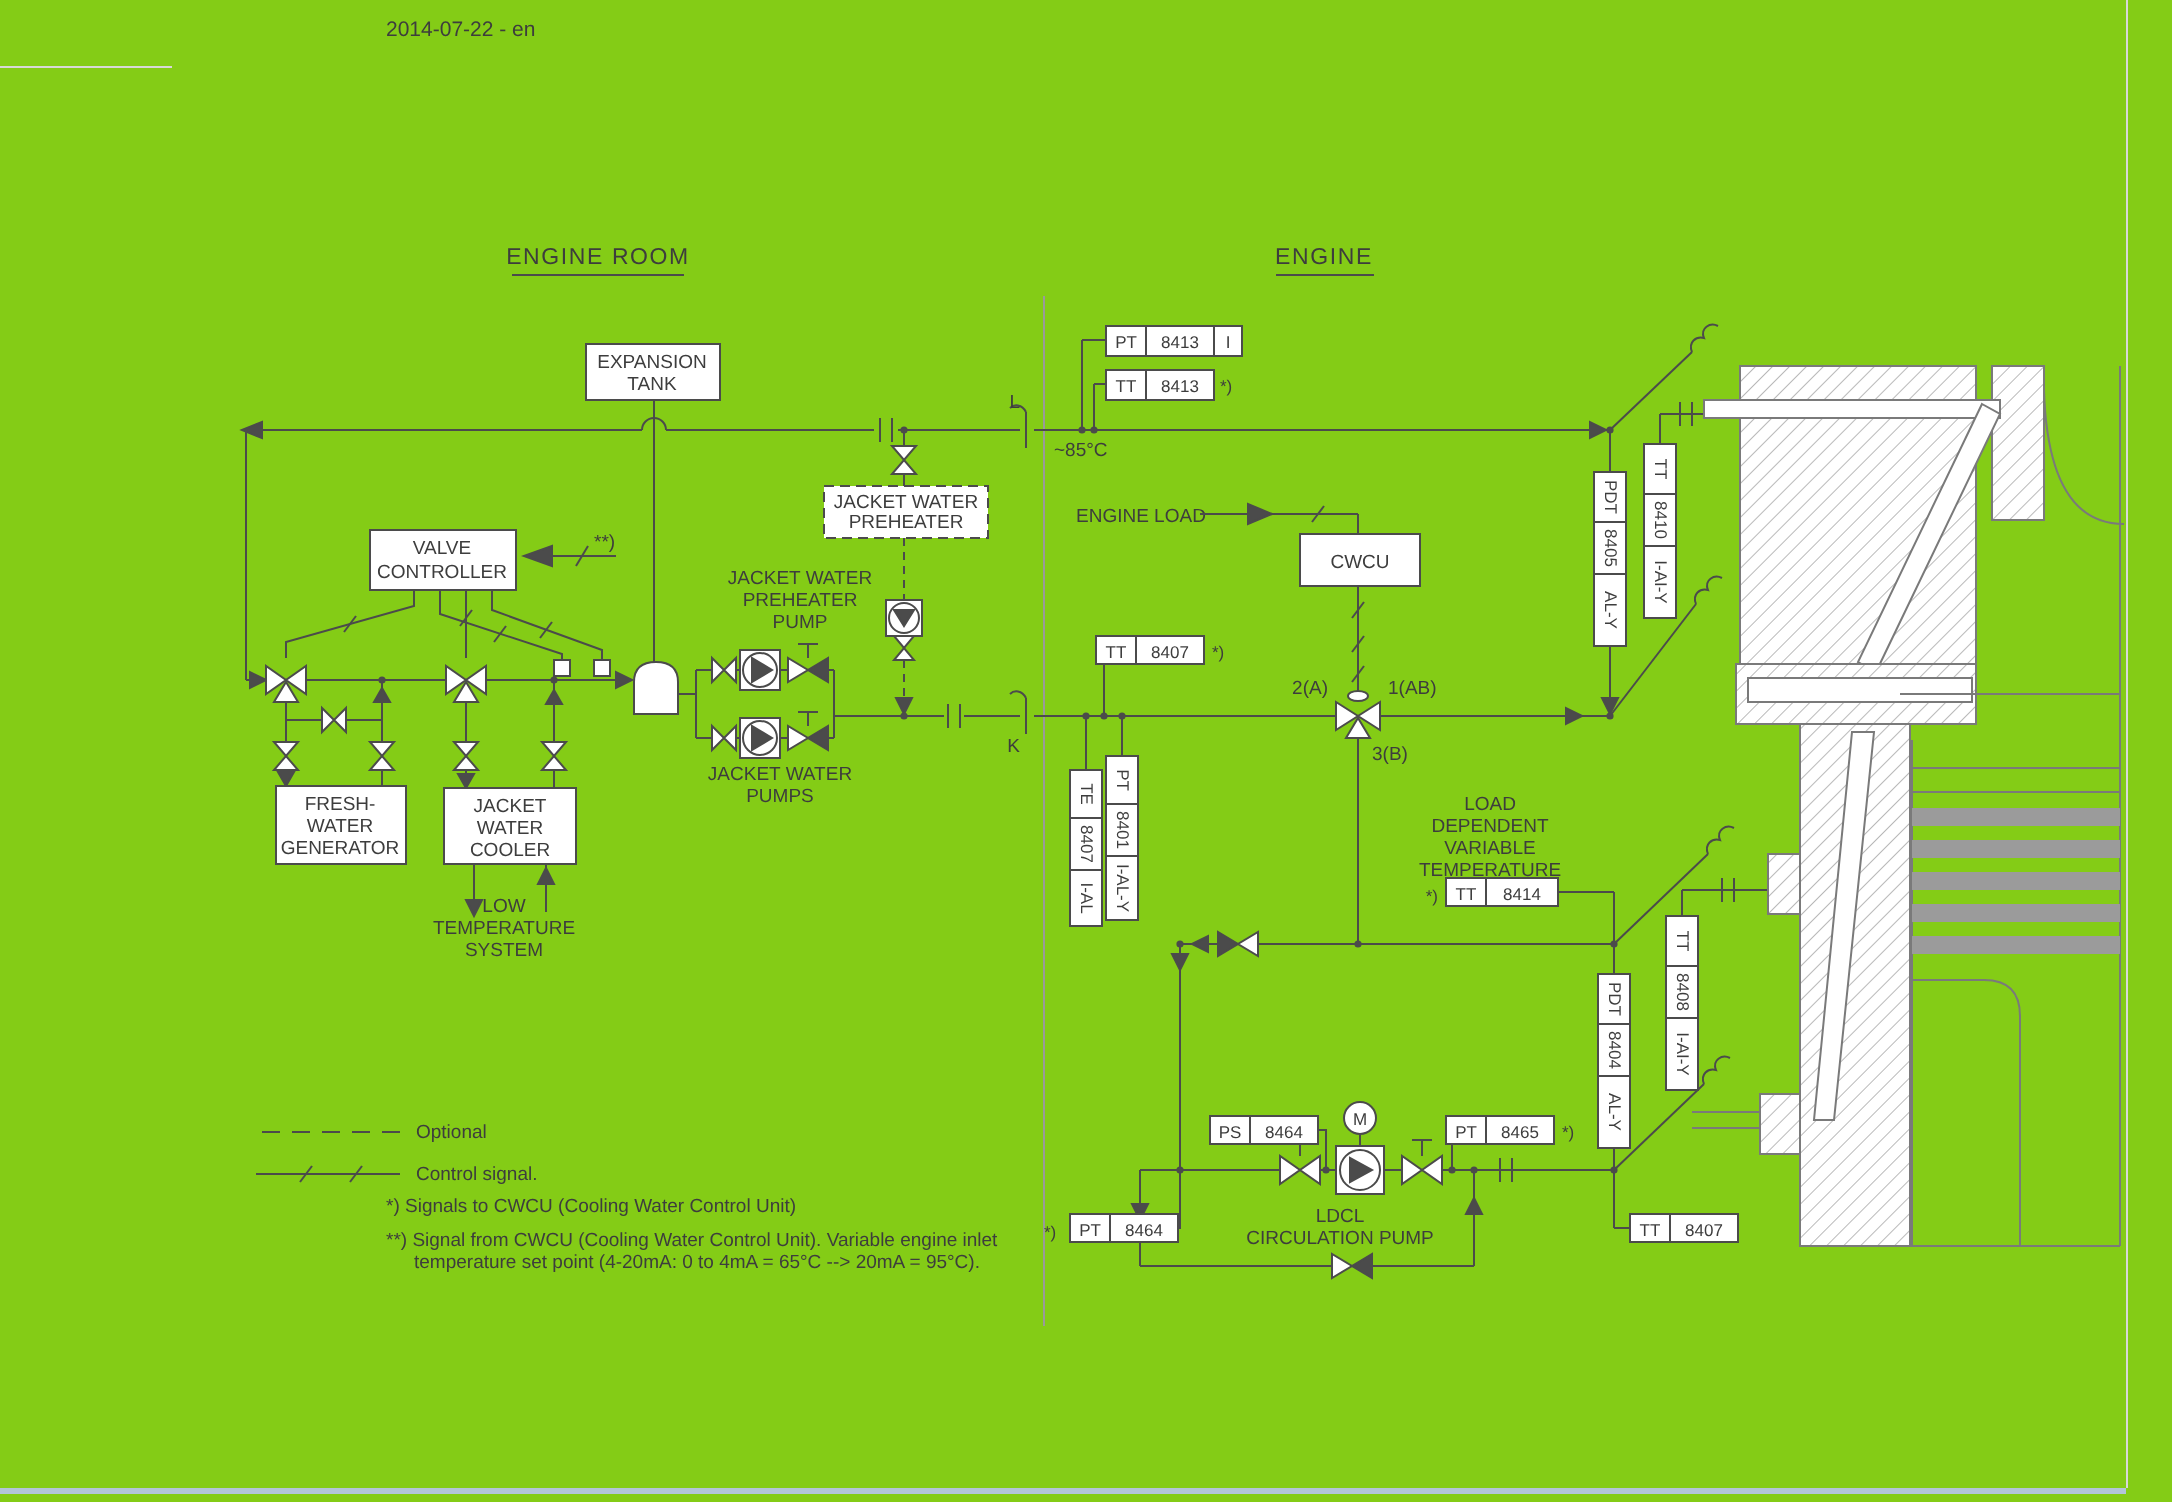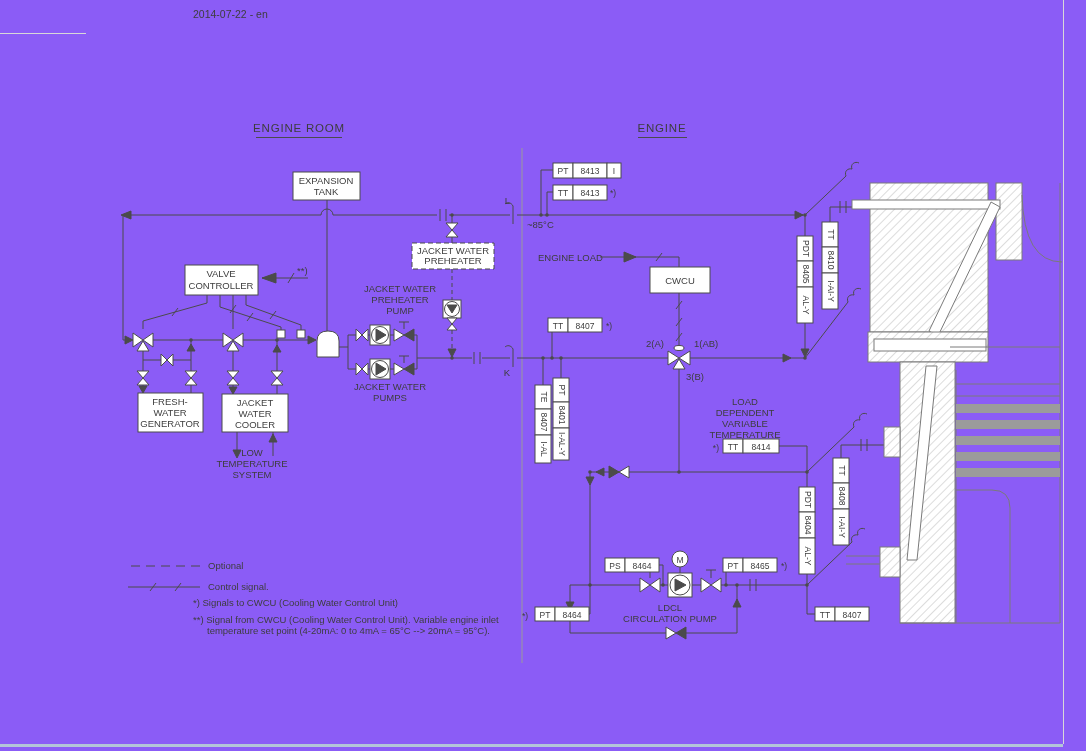--- a/index.html
+++ b/index.html
@@ -1,16 +1,16 @@
 <!DOCTYPE html>
 <html><head>
 <meta charset="utf-8">
 <style>
   html,body{margin:0;padding:0;background:#fff;}
-  .page{position:relative;width:1086px;height:751px;background:#8b5cf6;overflow:hidden;
+  .page{position:relative;width:1086px;height:751px;background:#84cc16;overflow:hidden;
         font-family:"Liberation Sans",sans-serif;}
   svg text{font-family:"Liberation Sans",sans-serif;fill:#3d3d3d;}
   .t8{font-size:8.5px;}
   .t9{font-size:9.5px;}
   .t10{font-size:10.5px;}
   .hd{font-size:11.5px;letter-spacing:.8px;}
   .mid{text-anchor:middle;}
   .end{text-anchor:end;}
   .pl{stroke:#4b4b4b;fill:none;stroke-width:1;}
   .pld{stroke:#4b4b4b;fill:none;stroke-width:1;stroke-dasharray:4 3;}

